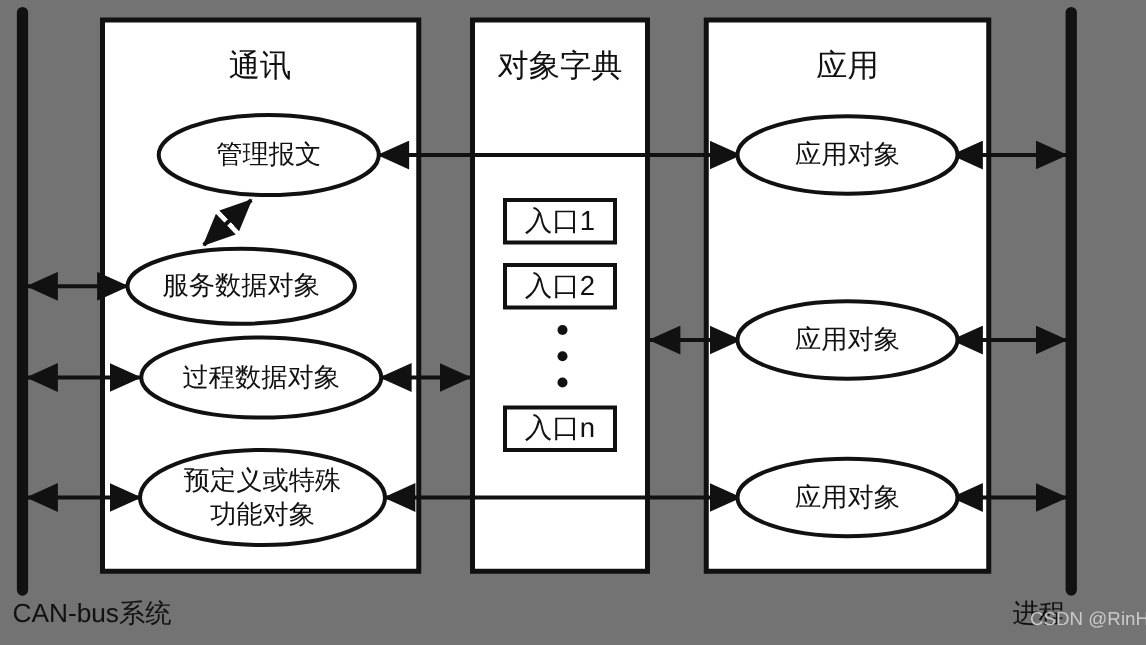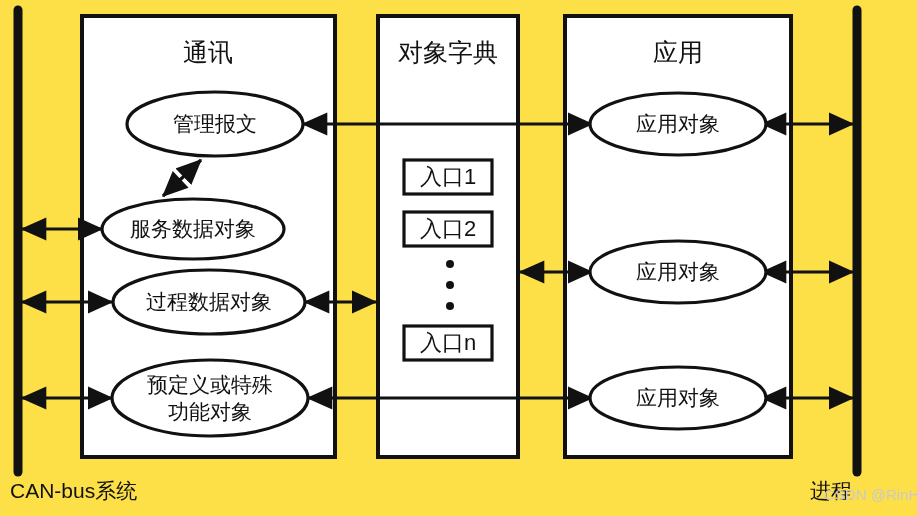--- a/index.html
+++ b/index.html
@@ -4,21 +4,21 @@
 <style>
   html, body {
     margin: 0;
     padding: 0;
     background: #ffffff;
   }
   #canvas {
     position: relative;
     width: 917px;
     height: 516px;
-    background: #fde047;
+    background: #737373;
     font-family: "Liberation Sans", "DejaVu Sans", sans-serif;
     overflow: hidden;
   }
   svg#diagram {
     position: absolute;
     left: 0;
     top: 0;
     width: 917px;
     height: 516px;
   }

